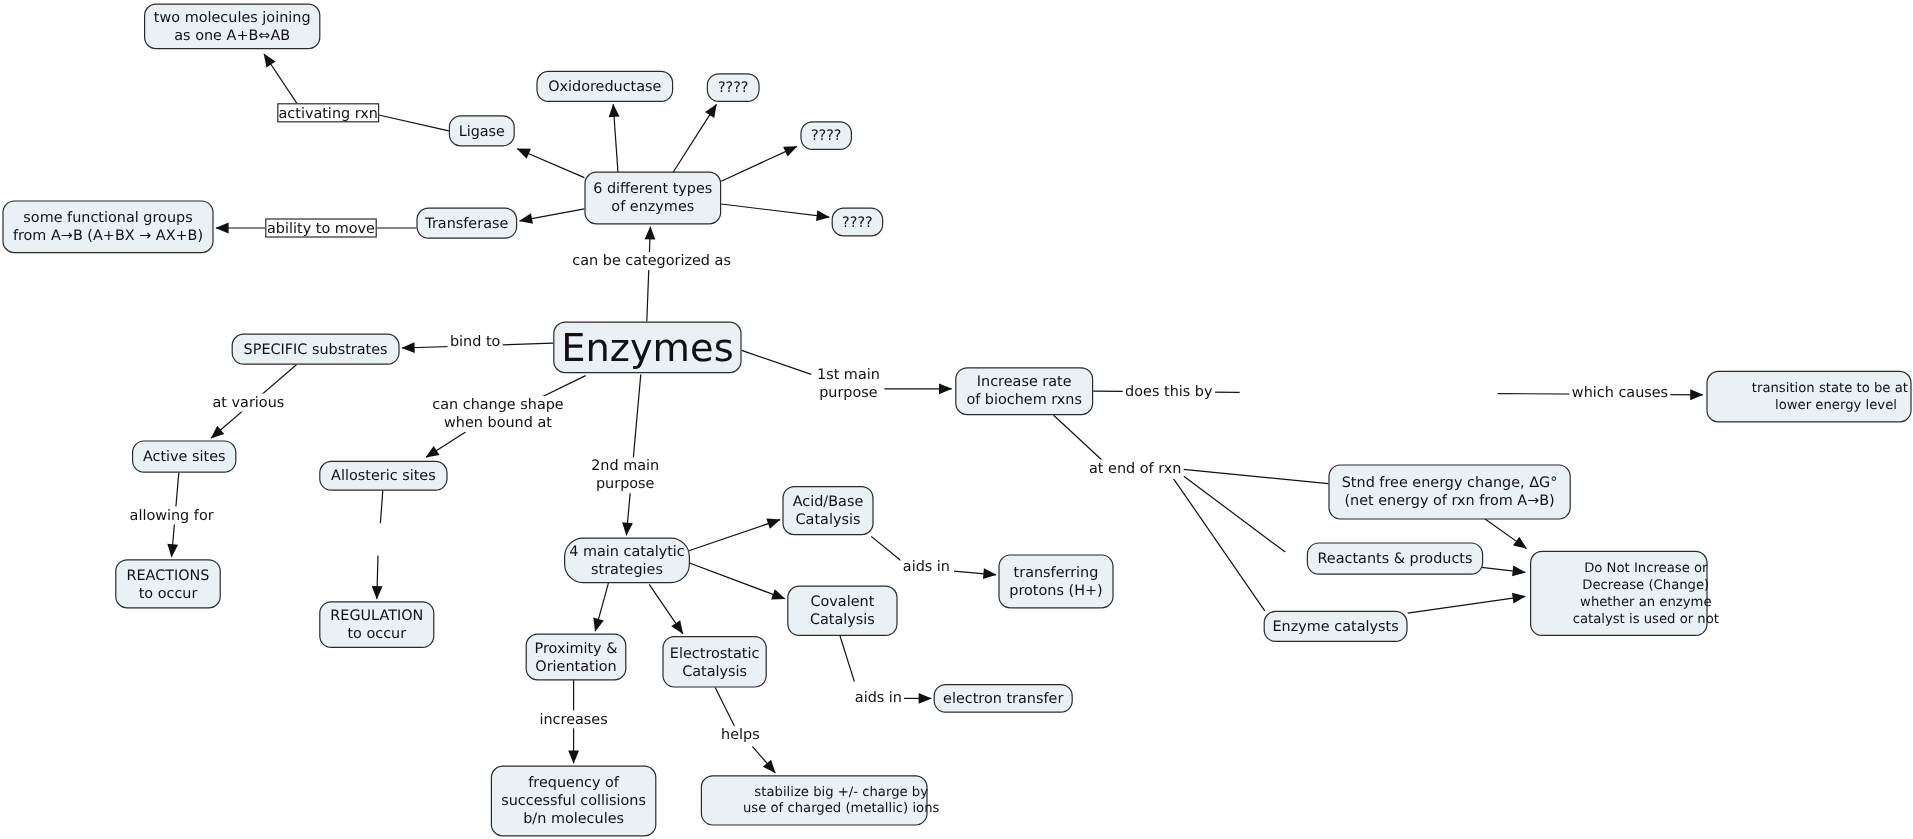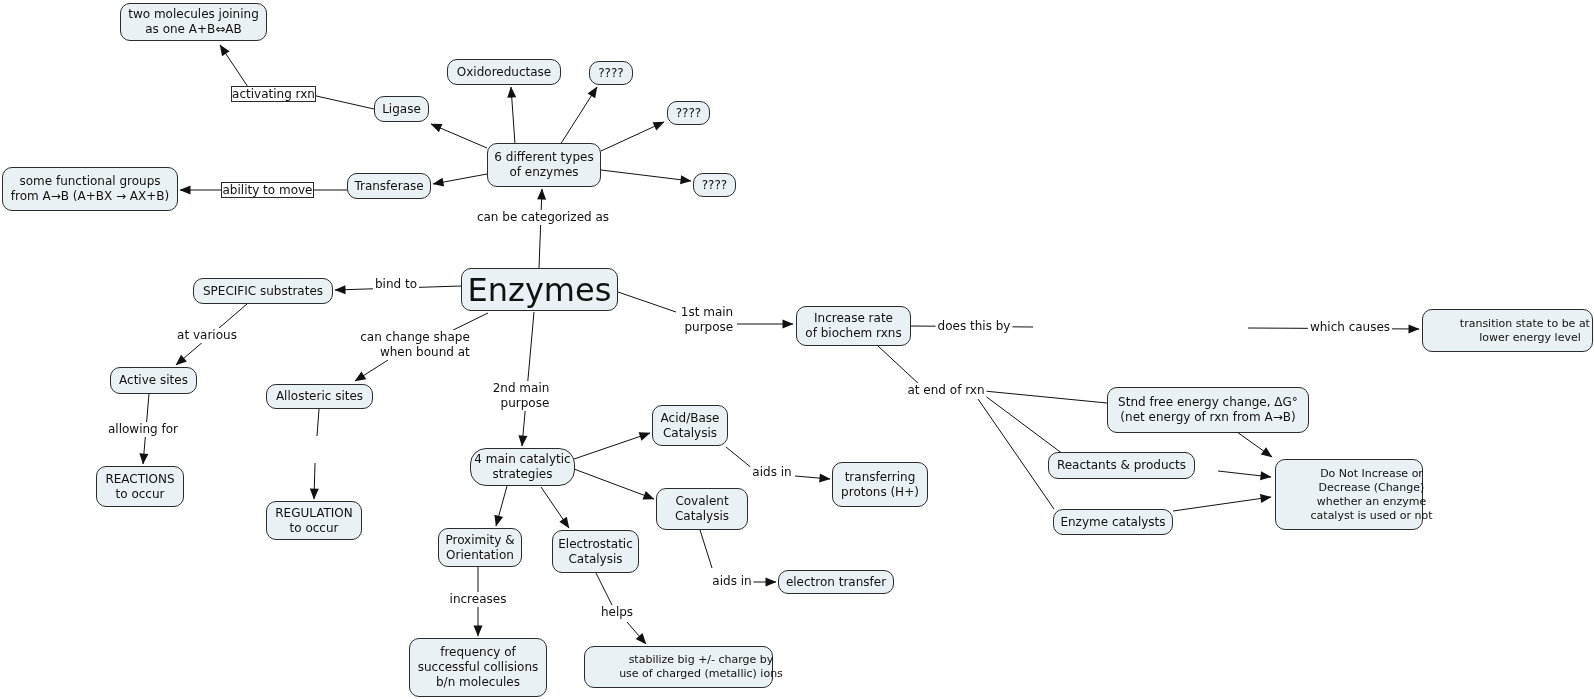--- a/index.html
+++ b/index.html
@@ -28,21 +28,21 @@
   .node.title{font-size:32px;line-height:34px;font-weight:400;}
   .rlabel{
     position:absolute;box-sizing:border-box;z-index:1;
     background:var(--canvas-bg);border:1px solid var(--node-border);
     display:flex;align-items:center;justify-content:center;
     font-size:12px;line-height:13px;white-space:pre;padding:0 2px;
   }
   .phrase{
     position:absolute;z-index:1;transform:translateX(-50%);
     background:var(--canvas-bg);font-size:12px;line-height:15px;
-    text-align:right;white-space:pre;padding:0 2px;
+    text-align:center;white-space:pre;padding:0 2px;
   }
   .node sub{font-size:9px;line-height:0;}
 </style>
 </head>
 <body>
 
 <div class="canvas">
 
   <svg class="edges" width="1594" height="699">
     <defs>
@@ -132,21 +132,21 @@
 use of charged (metallic) ions</div>
   <div class="node" style="left:409px;top:638px;width:138px;height:59px;">frequency of
 successful collisions
 b/n molecules</div>
   <div class="node" style="left:796px;top:306px;width:115px;height:40px;">Increase rate
 of biochem rxns</div>
   <div class="node small" style="left:1422px;top:309px;width:171px;height:43px;">transition state to be at a
 lower energy level</div>
   <div class="node" style="left:1107px;top:387px;width:202px;height:46px;">Stnd free energy change, ΔG°
 (net energy of rxn from A→B)</div>
-  <div class="node" style="left:1048px;top:452px;width:147px;height:27px;">Reactants &amp; products</div>
+  <div class="node" style="left:1089px;top:452px;width:147px;height:27px;">Reactants &amp; products</div>
   <div class="node" style="left:1053px;top:509px;width:120px;height:26px;">Enzyme catalysts</div>
   <div class="node small" style="left:1275px;top:459px;width:148px;height:71px;">Do Not Increase or
 Decrease (Change)
 whether an enzyme
 catalyst is used or not</div>
 
   <div class="rlabel" style="left:231px;top:86px;width:85px;height:16px;">activating rxn</div>
   <div class="rlabel" style="left:221px;top:182px;width:93px;height:16px;">ability to move</div>
 
   <div class="phrase" style="left:543px;top:210px;">can be categorized as</div>

